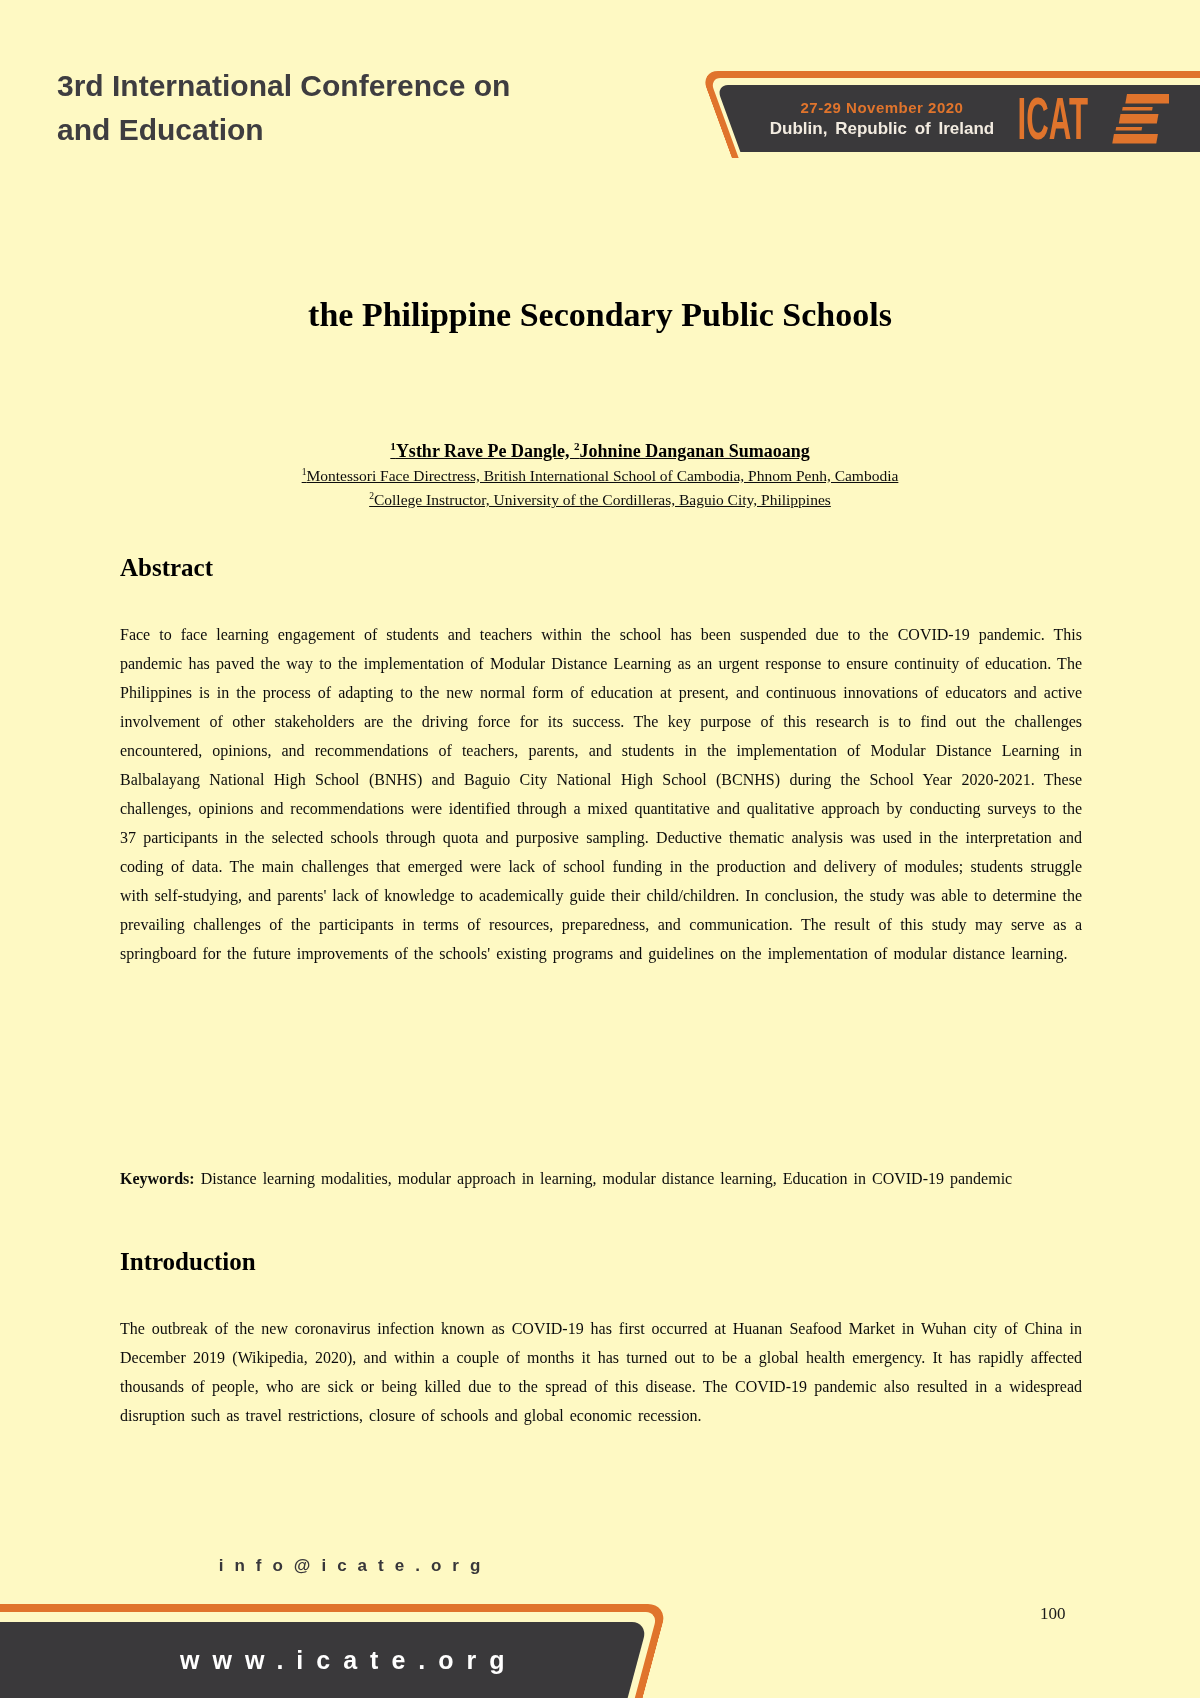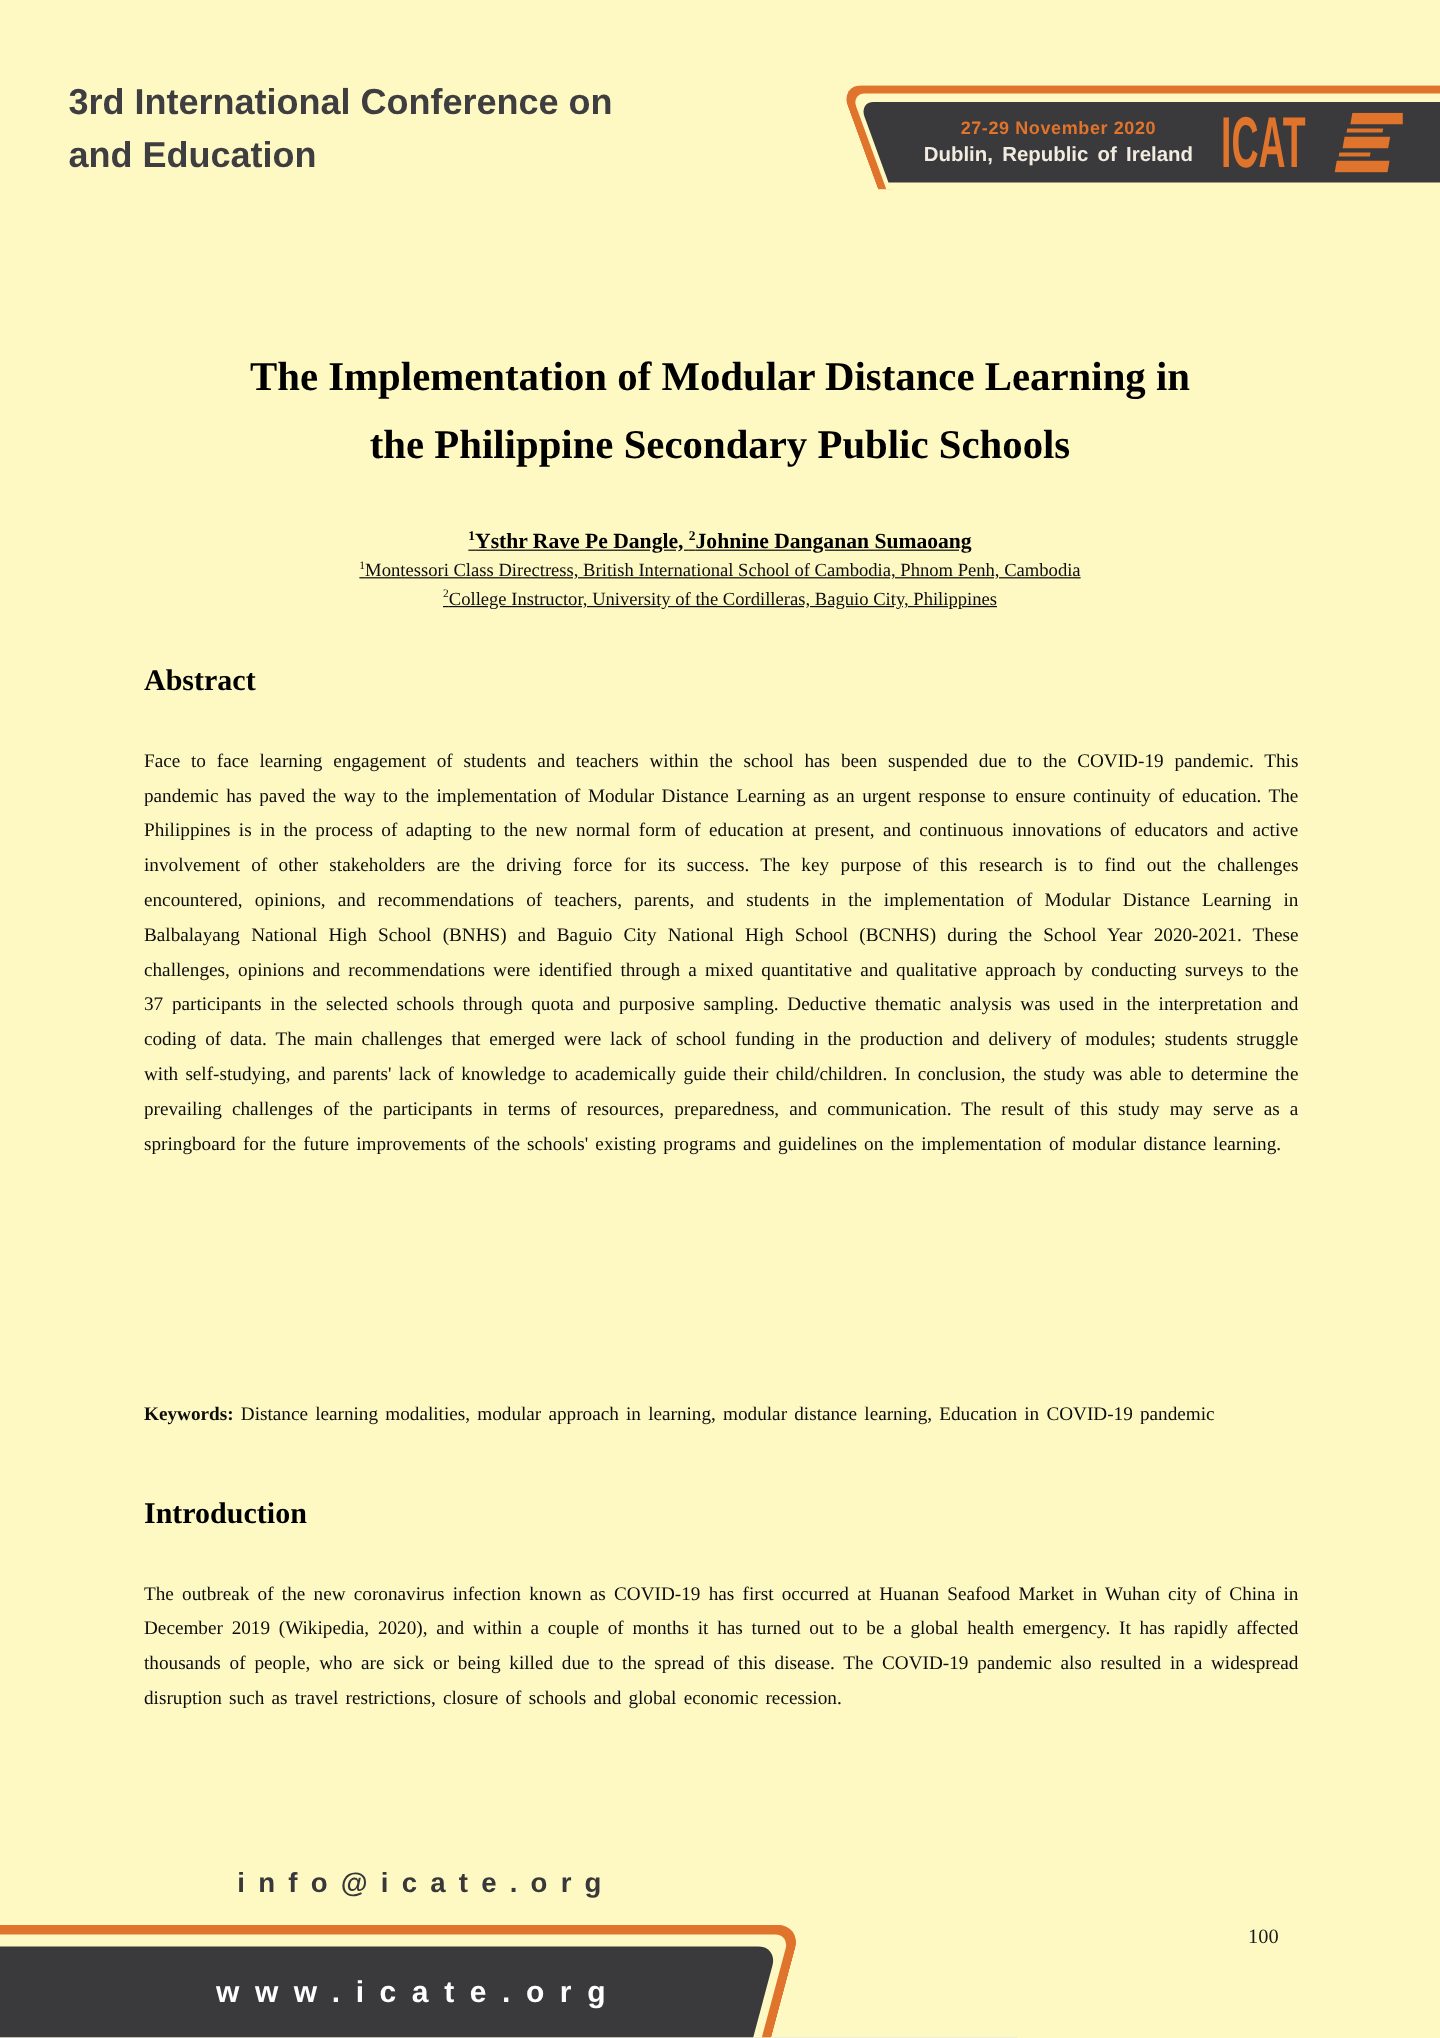--- a/index.html
+++ b/index.html
@@ -64,21 +64,21 @@
     font-size:16px; line-height:29px; word-spacing:2px;
     text-align:justify; color:#0c0c0c;
   }
   .body-text p { margin:0; }
   .bold { font-weight:bold; }
 
   
   .footer-email {
     position:absolute; left:140px; top:1556px; width:430px; text-align:center;
     font-family:"Liberation Sans", sans-serif; font-weight:bold;
-    font-size:23px; letter-spacing:11px; color:#38373a;
+    font-size:17px; letter-spacing:11px; color:#38373a;
   }
   .page-number {
     position:absolute; left:1040px; top:1604px;
     font-size:17px; color:#1a1a1a;
   }
   .bbanner-outline {
     position:absolute; left:-40px; top:1604px; width:700px; height:300px;
     border-top:8px solid #e0742c; border-right:8px solid #e0742c;
     border-top-right-radius:20px;
     transform:skewX(-15deg); transform-origin:top left;
@@ -126,27 +126,26 @@
             <rect x="13" y="20" width="38" height="9.5"></rect>
             <rect x="11" y="33" width="26" height="3.5"></rect>
             <rect x="10" y="40" width="44" height="9.5"></rect>
           </g>
         </svg>
       </div>
     </div>
   </div>
 
   <div class="paper-title">
-    <div>The Implementation of Modular Distance Learning in</div>
     <div>the Philippine Secondary Public Schools</div>
   </div>
 
   <div class="authors-block">
     <div class="authors-line"><sup class="s">1</sup><span>Ysthr Rave Pe Dangle, </span><sup class="s">2</sup><span>Johnine Danganan Sumaoang</span></div>
-    <div class="affil-line"><sup class="s">1</sup><span>Montessori Class Directress, British International School of Cambodia, Phnom Penh, Cambodia</span></div>
+    <div class="affil-line"><sup class="s">1</sup><span>Montessori Face Directress, British International School of Cambodia, Phnom Penh, Cambodia</span></div>
     <div class="affil-line"><sup class="s">2</sup><span>College Instructor, University of the Cordilleras, Baguio City, Philippines</span></div>
   </div>
 
   <div class="sec-heading" style="top:554px;">Abstract</div>
   <p class="body-text" style="top:620px;">Face to face learning engagement of students and teachers within the school has been suspended due to the COVID-19 pandemic. This pandemic has paved the way to the implementation of Modular Distance Learning as an urgent response to ensure continuity of education. The Philippines is in the process of adapting to the new normal form of education at present, and continuous innovations of educators and active involvement of other stakeholders are the driving force for its success. The key purpose of this research is to find out the challenges encountered, opinions, and recommendations of teachers, parents, and students in the implementation of Modular Distance Learning in Balbalayang National High School (BNHS) and Baguio City National High School (BCNHS) during the School Year 2020-2021. These challenges, opinions and recommendations were identified through a mixed quantitative and qualitative approach by conducting surveys to the 37 participants in the selected schools through quota and purposive sampling. Deductive thematic analysis was used in the interpretation and coding of data. The main challenges that emerged were lack of school funding in the production and delivery of modules; students struggle with self-studying, and parents' lack of knowledge to academically guide their child/children. In conclusion, the study was able to determine the prevailing challenges of the participants in terms of resources, preparedness, and communication. The result of this study may serve as a springboard for the future improvements of the schools' existing programs and guidelines on the implementation of modular distance learning.</p>
 
   <p class="body-text" style="top:1164px;"><span class="bold">Keywords:</span><span> Distance learning modalities, modular approach in learning, modular distance learning, Education in COVID-19 pandemic</span></p>
 
   <div class="sec-heading" style="top:1248px;">Introduction</div>
   <div class="body-text" style="top:1314px;">

